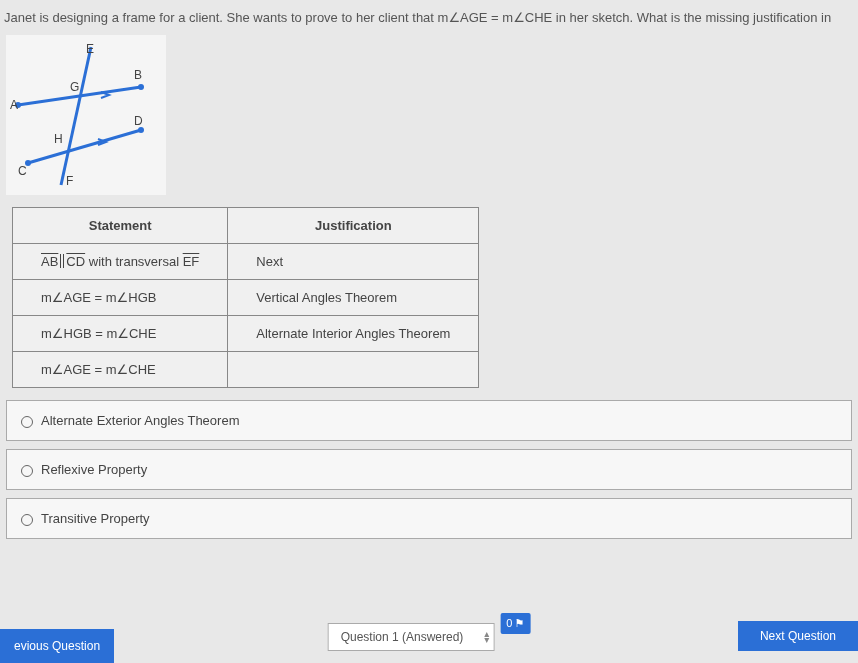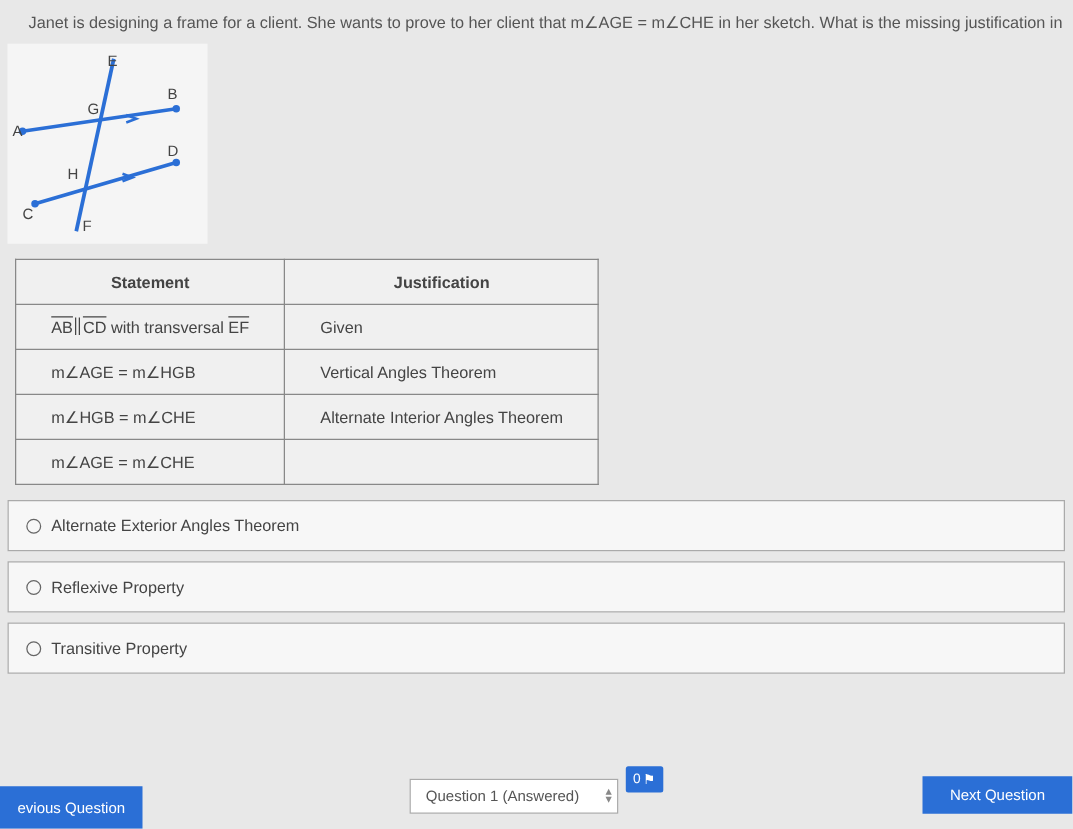--- a/index.html
+++ b/index.html
@@ -9,21 +9,20 @@
       width: 858px;
       height: 663px;
       overflow: hidden;
       position: relative;
       color: #333;
     }
     .question-text {
       padding: 10px 8px 6px 4px;
       font-size: 13px;
       color: #555;
-      text-align: right;
     }
     .diagram {
       background: #f5f5f5;
       width: 160px;
       height: 160px;
       margin: 4px 0 12px 6px;
       position: relative;
     }
     .proof-table {
       border-collapse: collapse;
@@ -48,21 +47,21 @@
       padding: 0 6px;
     }
     .option {
       border: 1px solid #aaa;
       background: #f7f7f7;
       padding: 12px 14px;
       margin-bottom: 8px;
       font-size: 13px;
       color: #444;
       display: flex;
-      align-items: center;
+      align-items: flex-end;
       gap: 8px;
       cursor: pointer;
     }
     .radio {
       width: 12px; height: 12px;
       border: 1.5px solid #666;
       border-radius: 50%;
       flex-shrink: 0;
     }
     .footer {
@@ -151,21 +150,21 @@
 </div>
 
 <table class="proof-table">
   <tbody>
       <tr>
     <th>Statement</th>
     <th>Justification</th>
   </tr>
   <tr>
     <td><span class="overline">AB</span><span class="parallel"></span><span class="overline">CD</span> with transversal <span class="overline">EF</span></td>
-    <td>Given</td>
+    <td>Next</td>
   </tr>
   <tr>
     <td>m<span class="angle"></span>AGE = m<span class="angle"></span>HGB</td>
     <td>Vertical Angles Theorem</td>
   </tr>
   <tr>
     <td>m<span class="angle"></span>HGB = m<span class="angle"></span>CHE</td>
     <td>Alternate Interior Angles Theorem</td>
   </tr>
   <tr>

